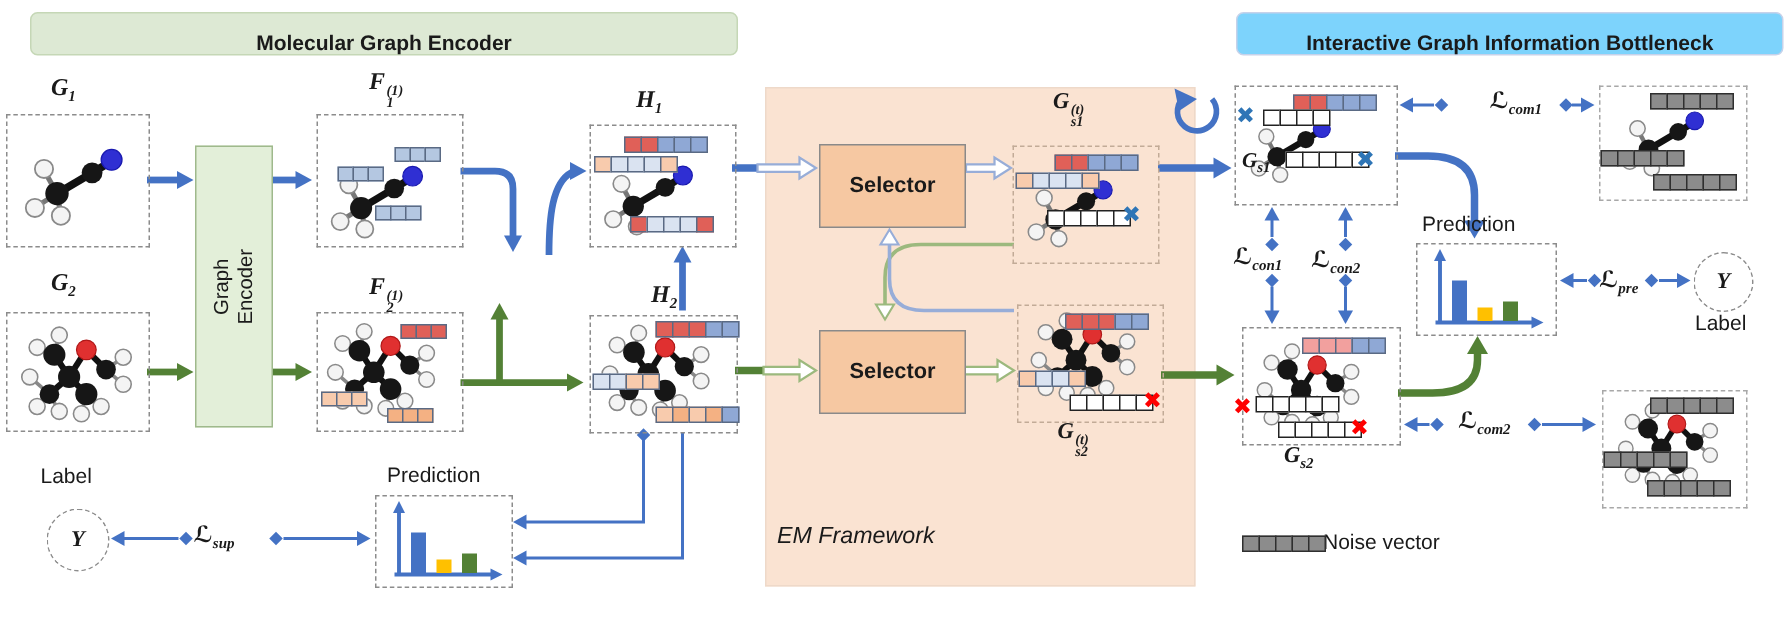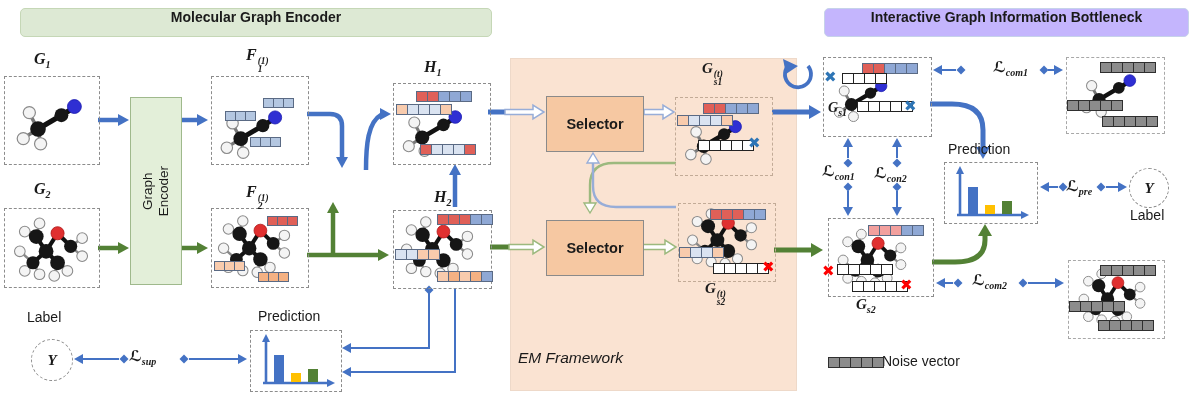--- a/index.html
+++ b/index.html
@@ -1,22 +1,22 @@
 <!DOCTYPE html>
 <html><head>
 <meta charset="utf-8">
 <style>
   html,body{margin:0;padding:0;background:#fff;}
   #canvas{position:relative;width:1192px;height:417px;background:#fff;overflow:hidden;
           font-family:"Liberation Sans",sans-serif;color:#1a1a1a;}
-  .hdr{position:absolute;height:27px;border-radius:5px;display:flex;align-items:flex-start;justify-content:center;
+  .hdr{position:absolute;height:27px;border-radius:5px;display:flex;align-items:flex-end;justify-content:center;
        font-weight:bold;font-size:14px;z-index:10;}
   .hdr.green{background:#dde9d4;border:1px solid #c5d7b6;}
   .hdr.peach{background:#fbe3d2;border:1px solid #eecbb0;}
-  .hdr.blue{background:#c4b5fd;border:1px solid #c6d2ea;}
+  .hdr.blue{background:#7dd3fc;border:1px solid #c6d2ea;}
   .dash{position:absolute;border:1.5px dashed #8c8c8c;z-index:8;}
   .dash.inner{border:1.3px dashed #c2ab97;}
   .embox{position:absolute;background:#fae3d2;border:1px solid #eed9c9;z-index:1;}
   .selector{position:absolute;background:#f6c8a2;border:1.4px solid #8a8a8a;display:flex;align-items:center;
             justify-content:center;font-weight:bold;font-size:14.5px;z-index:10;}
   .gebox{position:absolute;background:#e3efd9;border:1px solid #9fb98c;z-index:10;display:flex;
          align-items:center;justify-content:center;}
   .gevert{transform:rotate(-90deg);font-size:13.5px;line-height:1.2;text-align:center;white-space:nowrap;}
   .interaction{position:absolute;background:#e3efd9;border:1.2px solid #8a9a7e;border-radius:9px;display:flex;
                align-items:center;justify-content:center;font-size:14px;z-index:10;}

